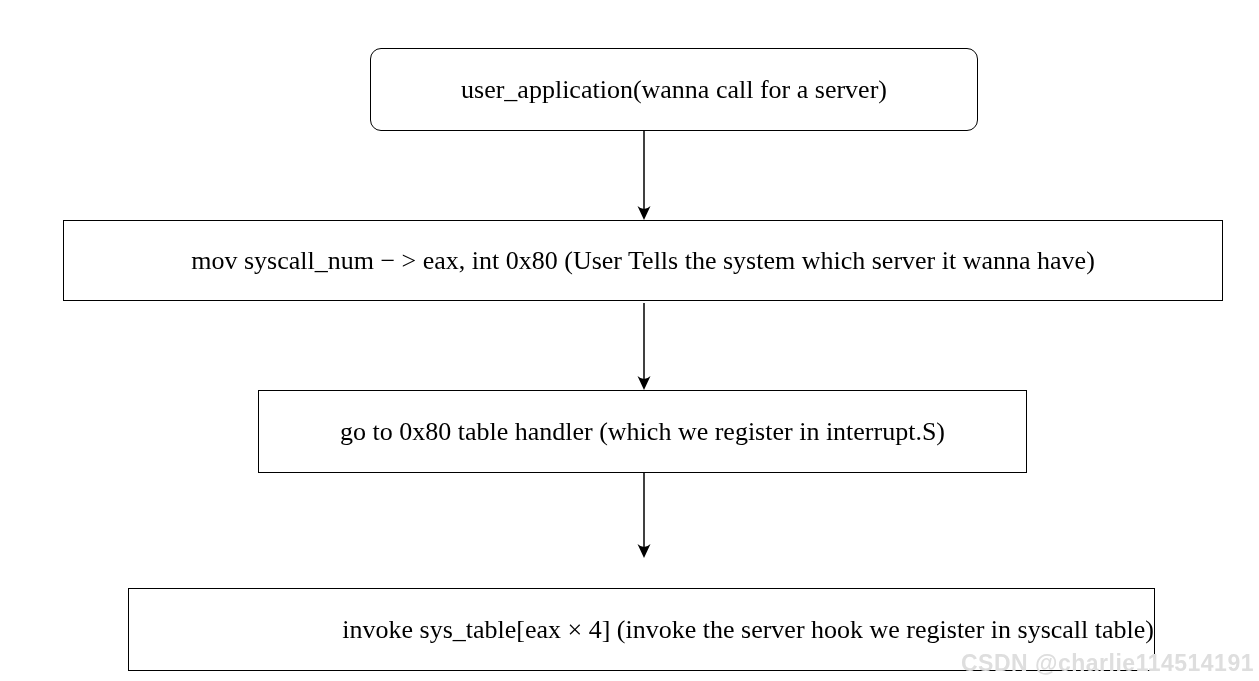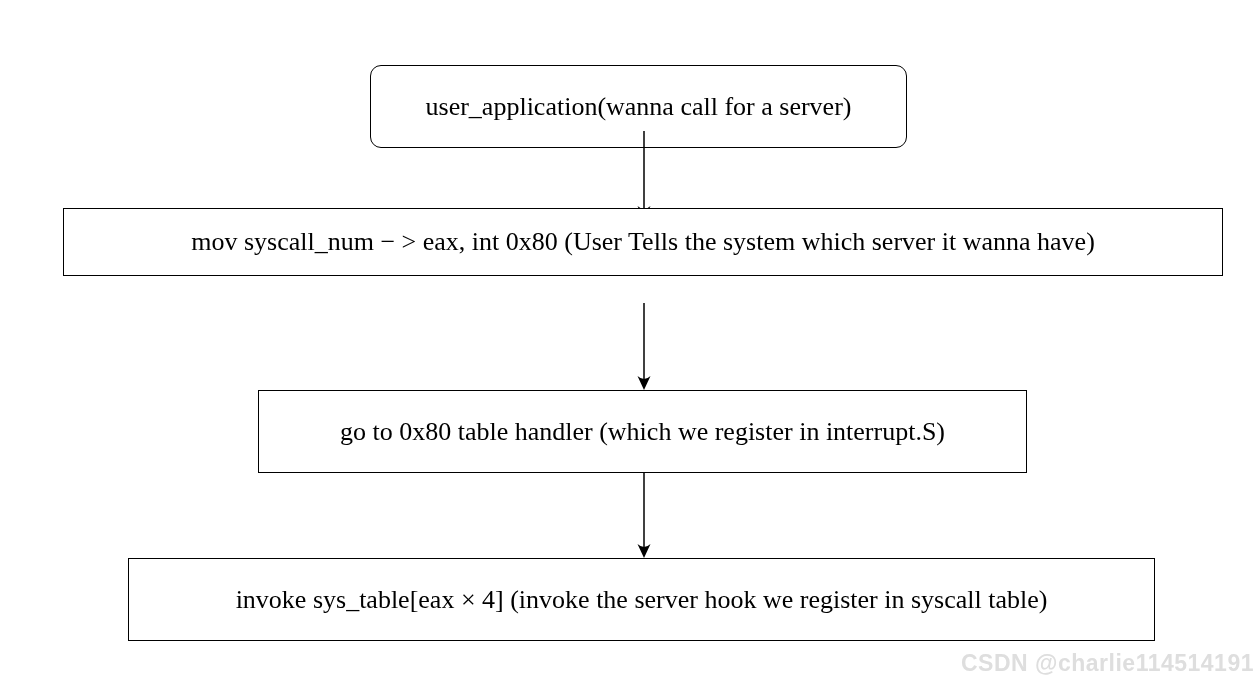--- a/index.html
+++ b/index.html
@@ -23,24 +23,24 @@
     display: flex;
     align-items: center;
     justify-content: center;
     text-align: center;
     font-size: 26px;
     color: #000000;
     line-height: 1.15;
     white-space: nowrap;
   }
   .node.rounded { border-radius: 11px; }
-  .node-1 { left: 370px; top: 65px;  width: 537px;  height: 83px; justify-content: center; }
-  .node-2 { left: 63px;  top: 208px; width: 1160px; height: 68px; }
+  .node-1 { left: 370px; top: 48px;  width: 608px;  height: 83px; justify-content: center; }
+  .node-2 { left: 63px;  top: 220px; width: 1160px; height: 81px; }
   .node-3 { left: 258px; top: 390px; width: 769px;  height: 83px; }
-  .node-4 { left: 128px; top: 558px; width: 1027px; height: 83px; }
+  .node-4 { left: 128px; top: 588px; width: 1027px; height: 83px; justify-content: flex-end; }
   .arrow { position: absolute; }
   .arrow-1 { left: 632px; top: 131px; }
   .arrow-2 { left: 632px; top: 303px; }
   .arrow-3 { left: 632px; top: 473px; }
   .arrow line { stroke: #000000; stroke-width: 1.5px; }
   .arrow path { fill: #000000; stroke: none; }
   .watermark {
     position: absolute;
     right: 5px;
     bottom: 4px;

